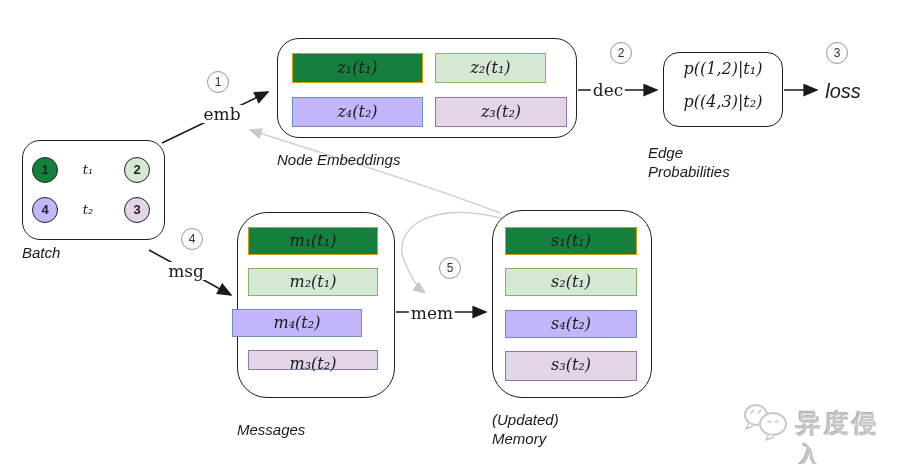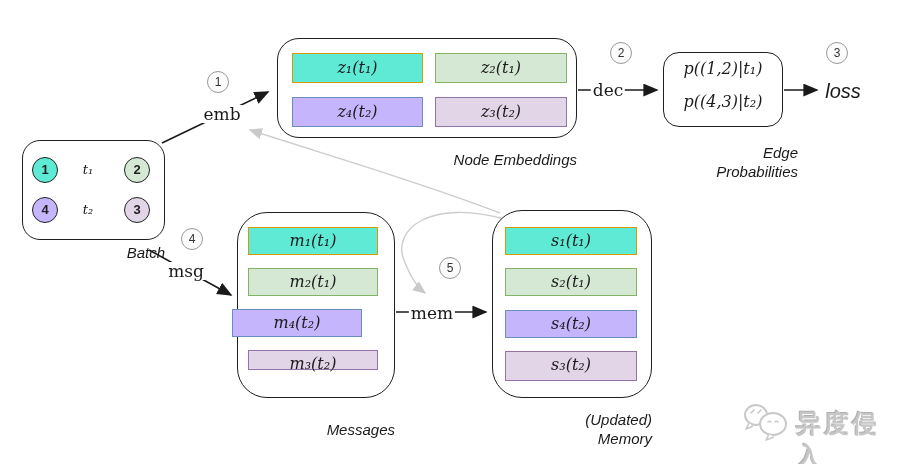--- a/index.html
+++ b/index.html
@@ -8,36 +8,36 @@
   .abs{position:absolute;}
   svg.wires{position:absolute;left:0;top:0;pointer-events:none;}
 
   
   .bigbox{position:absolute;border:1.6px solid #1f1f1f;background:#ffffff;box-sizing:border-box;}
   .r22{border-radius:22px;} .r18{border-radius:18px;} .r28{border-radius:30px;} .r16{border-radius:16px;}
 
   
   .cell{position:absolute;box-sizing:border-box;border:1.4px solid;text-align:center;
         font-family:"DejaVu Serif",serif;font-style:italic;font-size:16px;color:#1c1c1c;}
-  .c-orange{background:#5eead4;border-color:#d79b00;}
+  .c-orange{background:#15803d;border-color:#d79b00;}
   .c-green {background:#d5e8d4;border-color:#82b366;}
   .c-blue  {background:#c4b5fd;border-color:#6c8ebf;}
   .c-purple{background:#e1d5e7;border-color:#9673a6;}
 
   
   .nodecirc{position:absolute;width:26px;height:26px;border-radius:50%;box-sizing:border-box;
             border:1.6px solid;text-align:center;line-height:23px;font-size:13px;font-weight:bold;color:#222;}
 
   
   .step{position:absolute;width:22px;height:22px;border-radius:50%;box-sizing:border-box;
         background:#fbfbfb;border:1.2px solid #999999;text-align:center;line-height:20px;
         font-size:12px;color:#333;}
 
   
-  .cap{position:absolute;text-align:right;font-style:italic;font-size:15px;color:#1a1a1a;line-height:19px;}
+  .cap{position:absolute;text-align:left;font-style:italic;font-size:15px;color:#1a1a1a;line-height:19px;}
 
   
   .wlabel{position:absolute;transform:translate(-50%,-50%);font-family:"DejaVu Serif",serif;
           font-size:17px;color:#1a1a1a;background:#ffffff;padding:0 2px;line-height:18px;}
   .tlabel{position:absolute;transform:translate(-50%,-50%);font-family:"DejaVu Serif",serif;font-style:italic;
           font-size:13px;color:#1a1a1a;background:#ffffff;padding:0 3px;line-height:16px;}
 
   .eprow{position:absolute;width:120px;text-align:center;font-family:"DejaVu Serif",serif;
          font-style:italic;font-size:16px;color:#1c1c1c;}
   .loss{position:absolute;transform:translate(-50%,-50%);font-style:italic;font-size:20px;color:#1a1a1a;}
@@ -83,21 +83,21 @@
   <div class="nodecirc c-orange" style="left:32px;top:157px;"><span>1</span></div>
   <div class="nodecirc c-green" style="left:124px;top:157px;"><span>2</span></div>
   <div class="nodecirc c-blue" style="left:32px;top:197px;"><span>4</span></div>
   <div class="nodecirc c-purple" style="left:124px;top:197px;"><span>3</span></div>
   <div class="tlabel" style="left:88px;top:170px;">t₁</div>
   <div class="tlabel" style="left:88px;top:210px;">t₂</div>
   <div class="cap" style="left:22px;top:243px;width:143px;">Batch</div>
 
   <div class="bigbox r22" style="left:277px;top:38px;width:300px;height:100px;"></div>
   <div class="cell c-orange" style="left:292px;top:53px;width:131px;height:30px;line-height:28px;">z₁(t₁)</div>
-  <div class="cell c-green" style="left:435px;top:53px;width:132px;height:30px;line-height:28px;">z₂(t₁)</div>
+  <div class="cell c-green" style="left:435px;top:53px;width:111px;height:30px;line-height:28px;">z₂(t₁)</div>
   <div class="cell c-blue" style="left:292px;top:97px;width:131px;height:30px;line-height:28px;">z₄(t₂)</div>
   <div class="cell c-purple" style="left:435px;top:97px;width:132px;height:30px;line-height:28px;">z₃(t₂)</div>
   <div class="cap" style="left:277px;top:150px;width:300px;">Node Embeddings</div>
 
   <div class="bigbox r16" style="left:663px;top:52px;width:120px;height:75px;"></div>
   <div class="eprow" style="left:663px;top:59px;">p((1,2)|t₁)</div>
   <div class="eprow" style="left:663px;top:92px;">p((4,3)|t₂)</div>
   <div class="cap" style="left:648px;top:143px;width:150px;">
     <span>Edge</span><br>
     <span>Probabilities</span>

